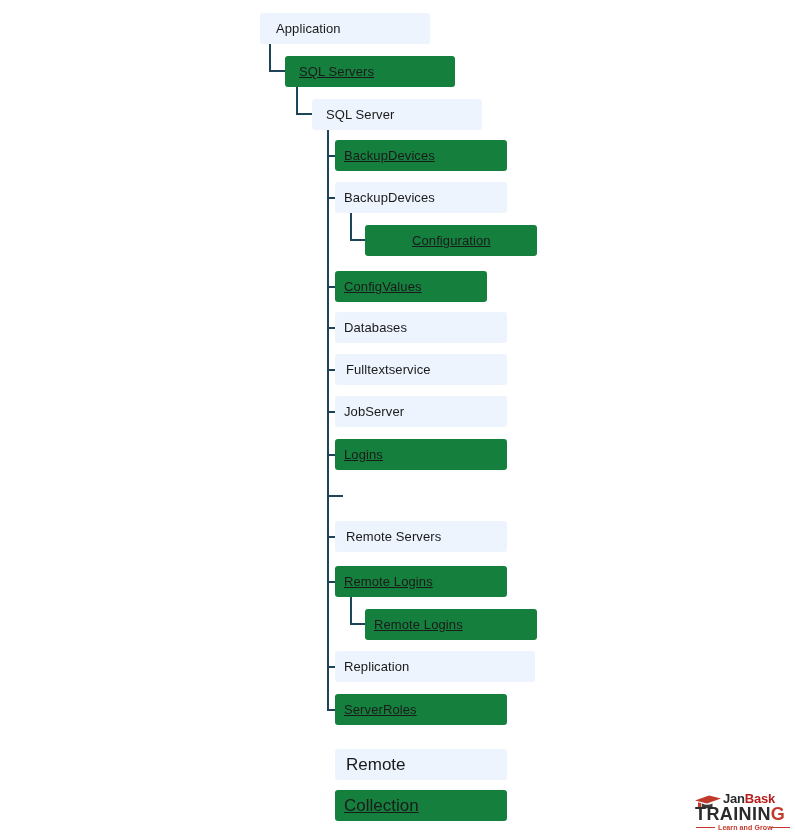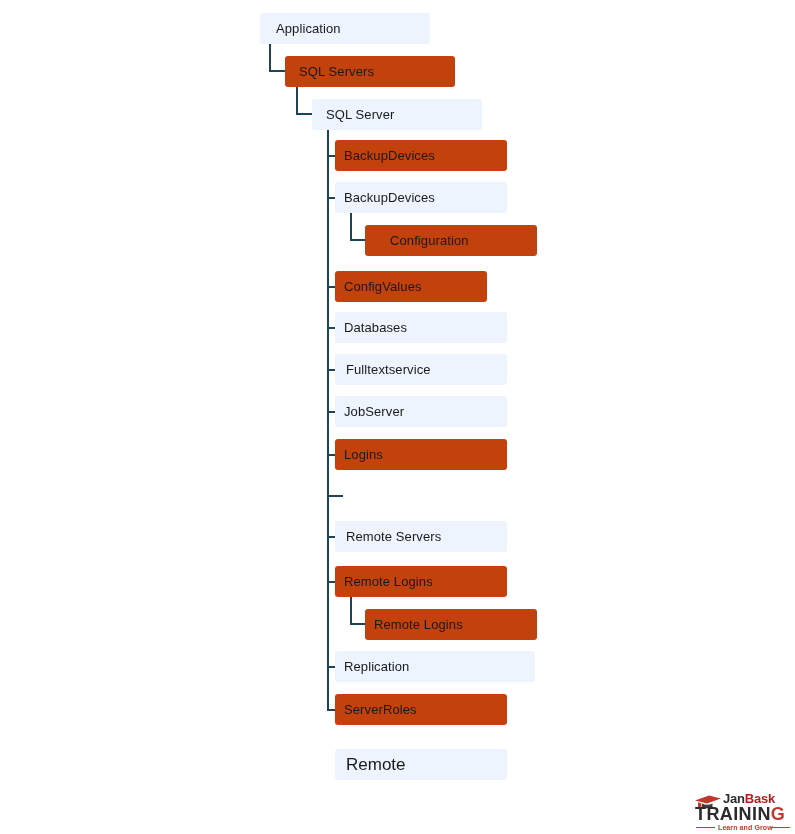--- a/index.html
+++ b/index.html
@@ -27,21 +27,21 @@
     color: #1a1a1a;
     white-space: nowrap;
     letter-spacing: 0.1px;
   }
   .node .label {
     display: block;
     height: 31px;
     line-height: 31px;
   }
   .fill-blue { background: #edf4fd; }
-  .fill-gray { background: #c2410c; }
+  .fill-gray { background: #15803d; text-decoration: underline; }
 
   
   .conn {
     position: absolute;
     background: #1d4459;
   }
   .v-line { width: 2px; }
   .h-line { height: 2px; }
 
   
@@ -149,21 +149,21 @@
   </div>
 
   <div class="conn h-line" style="left:327px; top:197px; width:16px;"></div>
   <div class="node fill-blue" style="left:335px; top:182px; width:172px;">
     <span class="label" style="padding-left:9px;">BackupDevices</span>
   </div>
 
   <div class="conn v-line" style="left:350px; top:213px; height:26px;"></div>
   <div class="conn h-line" style="left:350px; top:239px; width:16px;"></div>
   <div class="node fill-gray" style="left:365px; top:225px; width:172px;">
-    <span class="label" style="padding-left:25px;">Configuration</span>
+    <span class="label" style="padding-left:9px;margin-left:38px;">Configuration</span>
   </div>
 
   <div class="conn h-line" style="left:327px; top:286px; width:16px;"></div>
   <div class="node fill-gray" style="left:335px; top:271px; width:152px;">
     <span class="label" style="padding-left:9px;">ConfigValues</span>
   </div>
 
   <div class="conn h-line" style="left:327px; top:327px; width:16px;"></div>
   <div class="node fill-blue" style="left:335px; top:312px; width:172px;">
     <span class="label" style="padding-left:9px;">Databases</span>
@@ -207,20 +207,23 @@
     <span class="label" style="padding-left:9px;">Replication</span>
   </div>
 
   <div class="conn h-line" style="left:327px; top:709px; width:16px;"></div>
   <div class="node fill-gray" style="left:335px; top:694px; width:172px;">
     <span class="label" style="padding-left:9px;">ServerRoles</span>
   </div>
 
   <div class="legend-node fill-blue" style="left:335px; top:749px; width:172px;">
     <span class="label" style="padding-left:11px;">Remote</span>
+  </div>
+  <div class="legend-node fill-gray" style="left:335px; top:790px; width:172px;">
+    <span class="label" style="padding-left:9px;">Collection</span>
   </div>
 
   <div id="logo">
     <svg class="cap" viewBox="0 0 26 16">
       <polygon points="0,5.5 14,0.5 26,3.5 12,8.5" fill="#c0392b"></polygon>
       <path d="M3,7.2 L3,13.5 L6.2,15.5 L6.2,8.3 Z" fill="#c0392b"></path>
       <path d="M6.8,8.5 C11,10.4 14,10.2 17.5,8.6 L17.5,12.2 C14,13.9 10.6,13.6 6.8,11.9 Z" fill="#3b3b3b"></path>
     </svg>
     <div class="word-top">
       <span class="jan">Jan</span><span class="bask">Bask</span>

